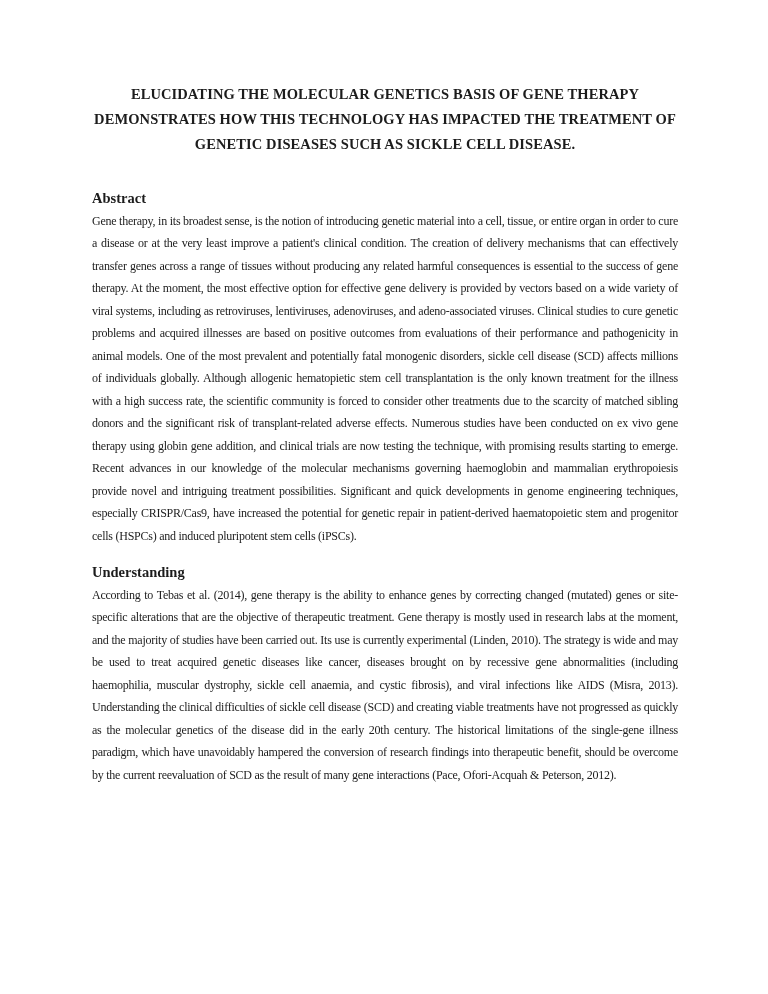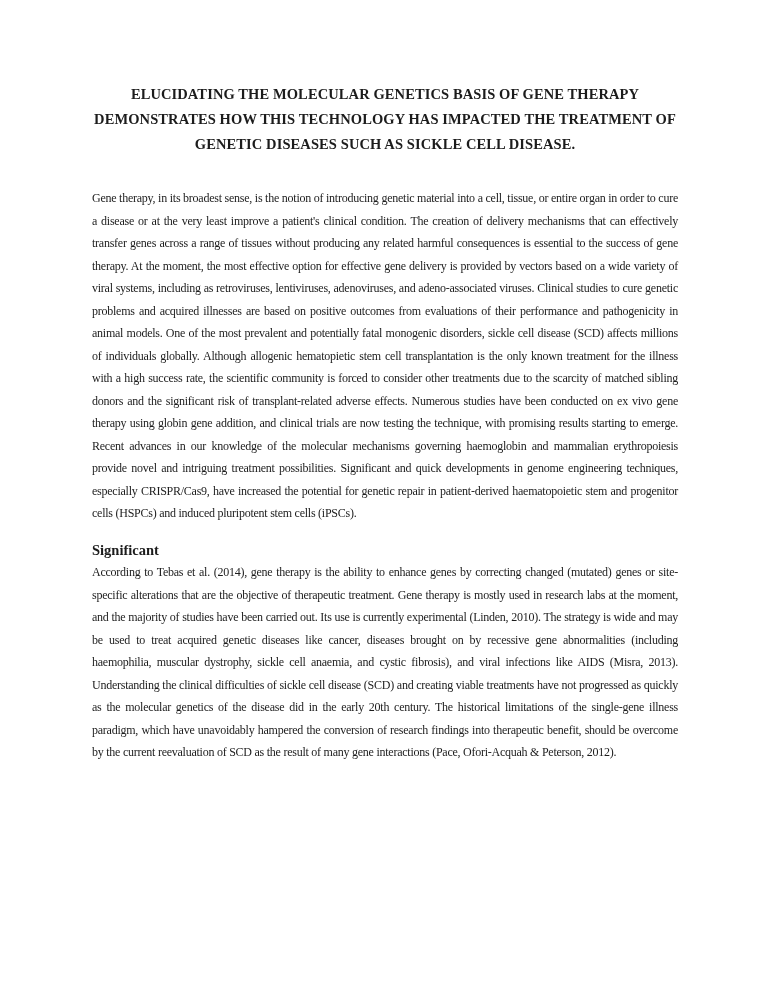--- a/index.html
+++ b/index.html
@@ -47,21 +47,22 @@
   }
 </style>
 </head>
 <body>
 
 <div class="page">
 
   <h1 class="doc-title">ELUCIDATING THE MOLECULAR GENETICS BASIS OF GENE THERAPY DEMONSTRATES HOW THIS TECHNOLOGY HAS IMPACTED THE TREATMENT OF GENETIC DISEASES SUCH AS SICKLE CELL DISEASE.</h1>
 
   <section class="section">
+    <h2 class="section-heading">Abstract</h2>
     <p class="section-body">Gene therapy, in its broadest sense, is the notion of introducing genetic material into a cell, tissue, or entire organ in order to cure a disease or at the very least improve a patient's clinical condition. The creation of delivery mechanisms that can effectively transfer genes across a range of tissues without producing any related harmful consequences is essential to the success of gene therapy. At the moment, the most effective option for effective gene delivery is provided by vectors based on a wide variety of viral systems, including as retroviruses, lentiviruses, adenoviruses, and adeno-associated viruses. Clinical studies to cure genetic problems and acquired illnesses are based on positive outcomes from evaluations of their performance and pathogenicity in animal models. One of the most prevalent and potentially fatal monogenic disorders, sickle cell disease (SCD) affects millions of individuals globally. Although allogenic hematopietic stem cell transplantation is the only known treatment for the illness with a high success rate, the scientific community is forced to consider other treatments due to the scarcity of matched sibling donors and the significant risk of transplant-related adverse effects. Numerous studies have been conducted on ex vivo gene therapy using globin gene addition, and clinical trials are now testing the technique, with promising results starting to emerge. Recent advances in our knowledge of the molecular mechanisms governing haemoglobin and mammalian erythropoiesis provide novel and intriguing treatment possibilities. Significant and quick developments in genome engineering techniques, especially CRISPR/Cas9, have increased the potential for genetic repair in patient-derived haematopoietic stem and progenitor cells (HSPCs) and induced pluripotent stem cells (iPSCs).</p>
   </section>
 
   <section class="section">
-    <h2 class="section-heading">Significant</h2>
+    <h2 class="section-heading">Understanding</h2>
     <p class="section-body">According to Tebas et al. (2014), gene therapy is the ability to enhance genes by correcting changed (mutated) genes or site-specific alterations that are the objective of therapeutic treatment. Gene therapy is mostly used in research labs at the moment, and the majority of studies have been carried out. Its use is currently experimental (Linden, 2010). The strategy is wide and may be used to treat acquired genetic diseases like cancer, diseases brought on by recessive gene abnormalities (including haemophilia, muscular dystrophy, sickle cell anaemia, and cystic fibrosis), and viral infections like AIDS (Misra, 2013). Understanding the clinical difficulties of sickle cell disease (SCD) and creating viable treatments have not progressed as quickly as the molecular genetics of the disease did in the early 20th century. The historical limitations of the single-gene illness paradigm, which have unavoidably hampered the conversion of research findings into therapeutic benefit, should be overcome by the current reevaluation of SCD as the result of many gene interactions (Pace, Ofori-Acquah &amp; Peterson, 2012).</p>
   </section>
 
 </div>
 
 </body></html>

